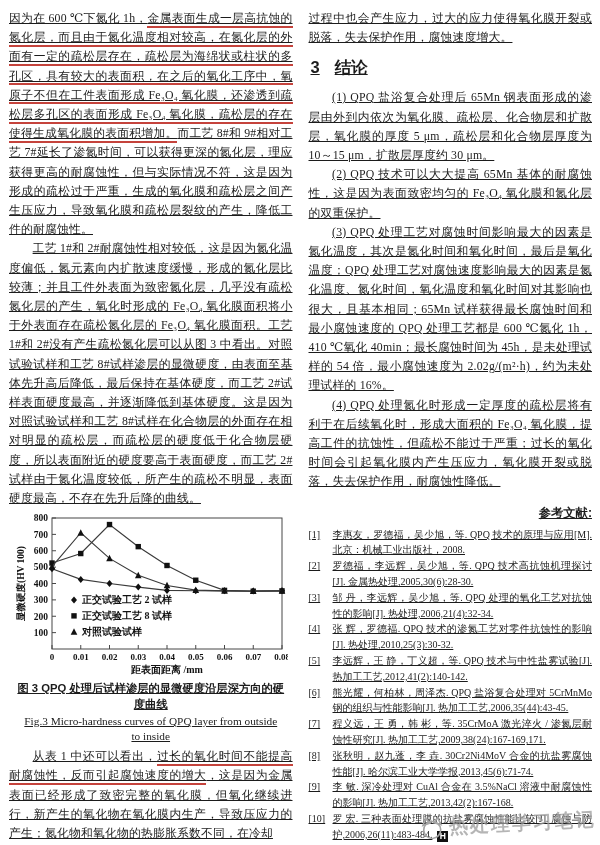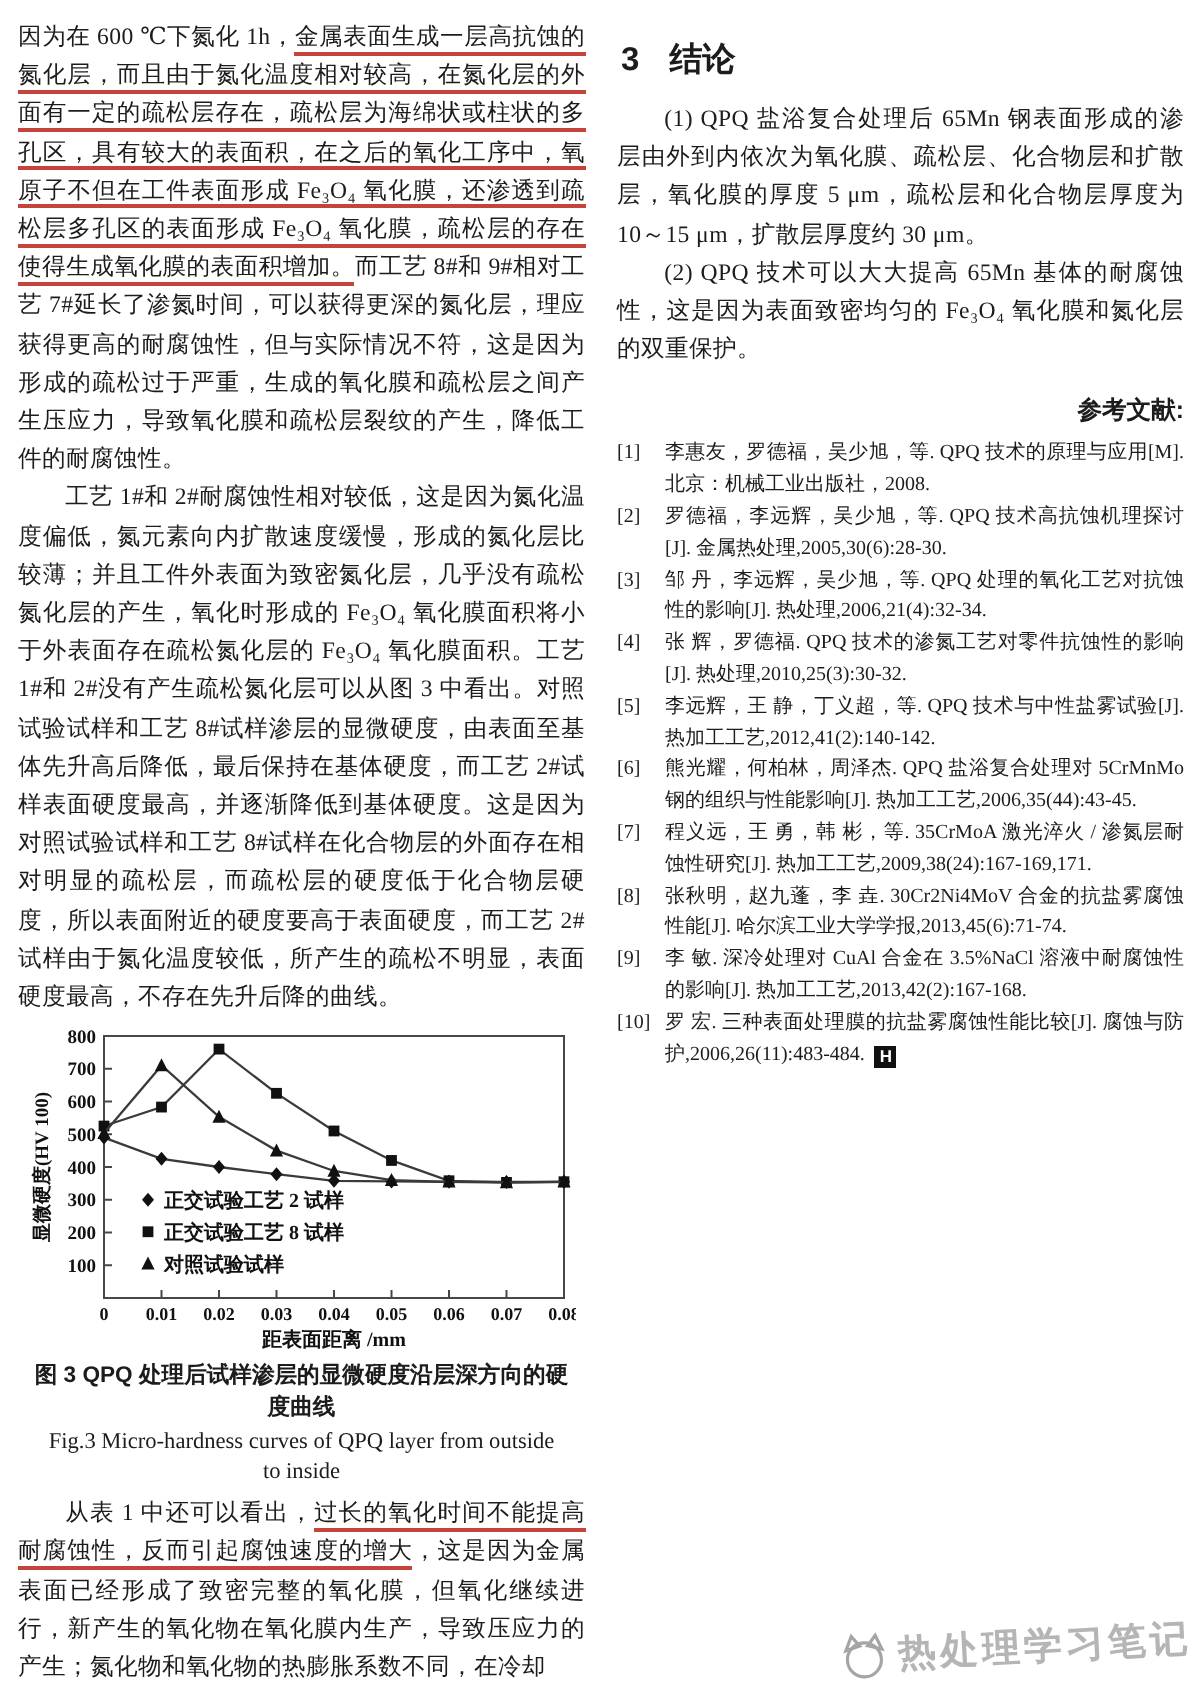--- a/index.html
+++ b/index.html
@@ -1,18 +1,18 @@
 <!DOCTYPE html>
 <html><head>
 <meta charset="utf-8">
 <style>
   html,body{margin:0;padding:0;background:#ffffff;}
   body{width:600px;height:845px;overflow:hidden;
        font-family:"Liberation Serif","DejaVu Serif",serif;color:#1c1c1c;}
-  .page{position:relative;width:600px;height:845px;overflow:hidden;background:#fff;}
+  .page{position:relative;width:600px;height:845px;overflow:hidden;background:#fff;text-decoration:underline;}
   .columns{display:flex;gap:16px;padding:9px 8px 0 9px;}
   .col{width:284px;}
 
   
   .para{font-size:11.8px;line-height:19.2px;text-align:justify;margin:0;
         letter-spacing:0.2px;}
   .para-indent{text-indent:2em;}
   .u{border-bottom:2px solid #c5433c;padding-bottom:0.5px;}
 
   
@@ -134,29 +134,32 @@
         <div class="cap-cn">图 3  QPQ 处理后试样渗层的显微硬度沿层深方向的硬度曲线</div>
         <div class="cap-en">Fig.3  Micro-hardness curves of QPQ layer from outside to inside</div>
       </div>
 
       <div id="left-bottom" class="body-text">
           <p class="para para-indent"><span>从表 1 中还可以看出，</span><span class="u">过长的氧化时间不能提高耐腐蚀性，反而引起腐蚀速度的增大</span><span>，这是因为金属表面已经形成了致密完整的氧化膜，但氧化继续进行，新产生的氧化物在氧化膜内生产，导致压应力的产生；氮化物和氧化物的热膨胀系数不同，在冷却</span></p>
         </div>
     </div>
 
     <div class="col">
+      <p class="para cont-para">过程中也会产生应力，过大的应力使得氧化膜开裂或脱落，失去保护作用，腐蚀速度增大。</p>
 
       <div class="sec-heading">
         <span>3</span>
         <span>结论</span>
       </div>
 
       <div class="conclusions" id="conclusions">
           <p class="para para-indent">(1) QPQ 盐浴复合处理后 65Mn 钢表面形成的渗层由外到内依次为氧化膜、疏松层、化合物层和扩散层，氧化膜的厚度 5 μm，疏松层和化合物层厚度为 10～15 μm，扩散层厚度约 30 μm。</p>
           <p class="para para-indent">(2) QPQ 技术可以大大提高 65Mn 基体的耐腐蚀性，这是因为表面致密均匀的 Fe₃O₄ 氧化膜和氮化层的双重保护。</p>
+          <p class="para para-indent">(3) QPQ 处理工艺对腐蚀时间影响最大的因素是氮化温度，其次是氮化时间和氧化时间，最后是氧化温度；QPQ 处理工艺对腐蚀速度影响最大的因素是氮化温度、氮化时间，氧化温度和氧化时间对其影响也很大，且基本相同；65Mn 试样获得最长腐蚀时间和最小腐蚀速度的 QPQ 处理工艺都是 600 ℃氮化 1h，410 ℃氧化 40min；最长腐蚀时间为 45h，是未处理试样的 54 倍，最小腐蚀速度为 2.02g/(m²·h)，约为未处理试样的 16%。</p>
+          <p class="para para-indent">(4) QPQ 处理氮化时形成一定厚度的疏松层将有利于在后续氧化时，形成大面积的 Fe₃O₄ 氧化膜，提高工件的抗蚀性，但疏松不能过于严重；过长的氧化时间会引起氧化膜内产生压应力，氧化膜开裂或脱落，失去保护作用，耐腐蚀性降低。</p>
         </div>
 
       <div class="refs-heading">参考文献:</div>
 
       <div id="refs">
           <div class="ref-row">
             <span class="ref-num">[1]</span>
             <span class="ref-text">李惠友，罗德福，吴少旭，等. QPQ 技术的原理与应用[M]. 北京：机械工业出版社，2008.</span>
           </div>
           <div class="ref-row">

